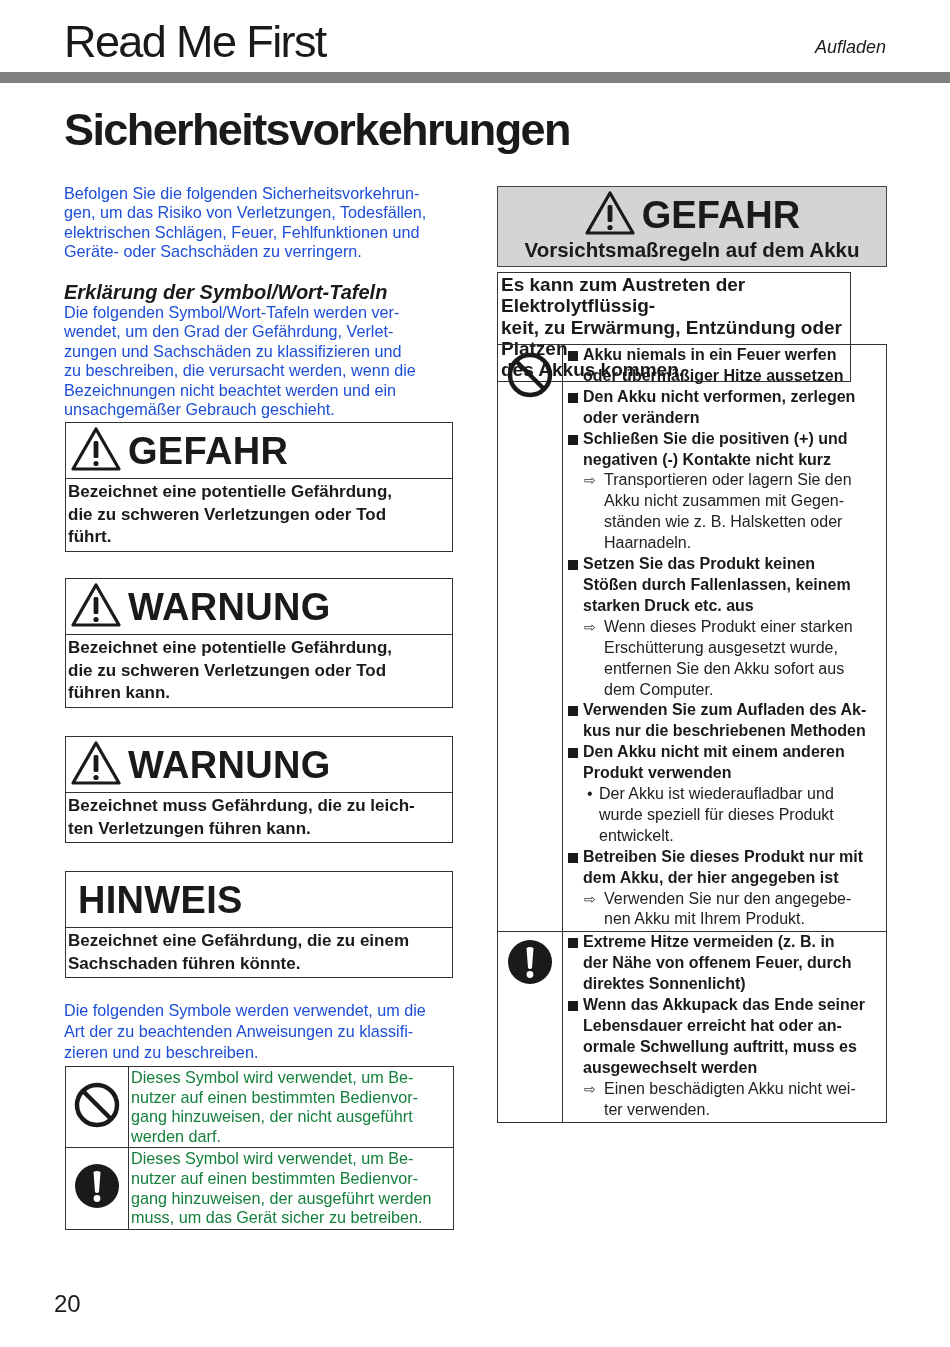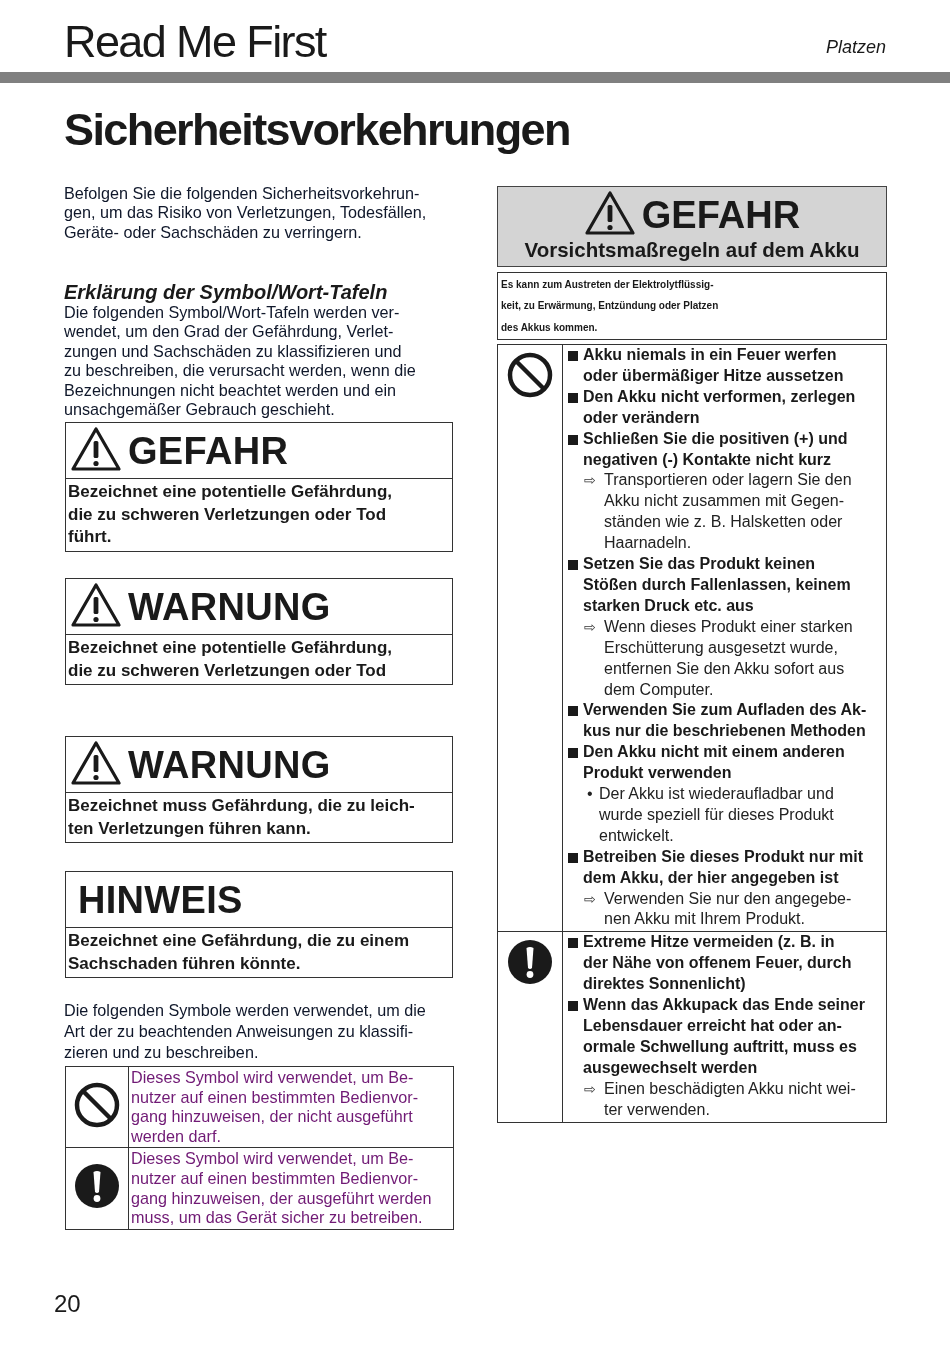--- a/index.html
+++ b/index.html
@@ -7,21 +7,21 @@
          font-family: "Liberation Sans", sans-serif; color: #1a1a1a; }
   .abs { position: absolute; }
 
   
   #hdr-title { left: 64px; top: 14px; font-size: 45px; font-weight: normal; letter-spacing: -1.6px; line-height: 56px; }
   #hdr-lang { right: 64px; top: 37px; font-size: 18px; font-style: italic; }
   #hdr-bar { left: 0; top: 72px; width: 950px; height: 11px; background: #808080; }
   #page-title { left: 64px; top: 100px; font-size: 45px; font-weight: bold; letter-spacing: -1.6px; line-height: 60px; }
 
   
-  .body-text { font-size: 16.2px; line-height: 19.4px; color: #0f172a; }
+  .body-text { font-size: 16.2px; line-height: 19.4px; color: #1d4ed8; }
   #intro { left: 64px; top: 184px; width: 395px; }
   #sub-heading { left: 64px; top: 279px; font-size: 20px; font-weight: bold; line-height: 26px; font-style: italic; }
   #sub-body { left: 64px; top: 303px; width: 395px; }
 
   
   .signal-box { left: 65px; width: 388px; border: 1.5px solid #333; box-sizing: border-box; background: #fff; }
   .signal-head { height: 55px; border-bottom: 1.5px solid #333; display: flex; align-items: center; padding-left: 4px; }
   .signal-head .word { font-size: 38px; font-weight: bold; letter-spacing: 0.3px; margin-left: 6px; line-height: 1; }
   .signal-desc { font-size: 17px; font-weight: bold; line-height: 22.6px; padding: 2px 2px 2px 2px; }
   #box-gefahr { top: 422px; }
@@ -29,56 +29,57 @@
   #box-achtung { top: 736px; }
   #box-hinweis { top: 871px; }
   #box-hinweis .signal-head { padding-left: 2px; }
   #box-hinweis .signal-head .word { margin-left: 10px; }
 
   #symbols-intro { left: 64px; top: 1000px; width: 395px; }
 
   
   table.sym { border-collapse: collapse; }
   #sym-table { left: 65px; top: 1066px; width: 389px; }
-  #sym-table td { border: 1.5px solid #333; vertical-align: top; font-size: 16.2px; line-height: 19.6px; color: #701a75; padding: 1px 2px 1px 2px; }
+  #sym-table td { border: 1.5px solid #333; vertical-align: top; font-size: 16.2px; line-height: 19.6px; color: #15803d; padding: 1px 2px 1px 2px; }
   #sym-table td.ic { width: 62px; text-align: center; vertical-align: middle; padding: 0; }
 
   
   #danger-banner { left: 497px; top: 186px; width: 390px; height: 81px; background: #d4d4d4; border: 1.5px solid #444; box-sizing: border-box; text-align: center; }
   #danger-banner .row1 { display: flex; align-items: center; justify-content: center; height: 50px; margin-top: 3px; }
   #danger-banner .word { font-size: 38px; font-weight: bold; margin-left: 6px; line-height: 1; }
   #danger-banner .sub { font-size: 20.5px; font-weight: bold; line-height: 24px; margin-top: -2px; }
 
-  #akku-warning { left: 497px; top: 272px; width: 390px; border: 1.5px solid #333; box-sizing: border-box; font-size: 10px; font-weight: bold; line-height: 21.3px; padding: 1px 3px 1px 3px; }
+  #akku-warning { left: 497px; top: 272px; width: 354px; border: 1.5px solid #333; box-sizing: border-box; font-size: 19px; font-weight: bold; line-height: 21.3px; padding: 1px 3px 1px 3px; }
 
   #rules-table { left: 497px; top: 344px; width: 390px; }
   #rules-table td { border: 1.5px solid #333; vertical-align: top; padding: 0; }
   #rules-table td.ic { width: 64px; text-align: center; padding-top: 6px; }
   #rules-table td.txt { padding: 0 2px 1px 4px; }
 
   .rule { font-size: 16px; font-weight: bold; line-height: 20.9px; padding-left: 16px; position: relative; }
   .rule .sq { position: absolute; left: 1px; top: 6px; width: 10px; height: 10px; background: #1a1a1a; }
   .note { font-size: 16px; line-height: 20.9px; color: #222; padding-left: 37px; position: relative; }
   .note .arrow { position: absolute; left: 17px; top: 0; font-size: 14px; color: #333; }
   .note .dot { position: absolute; left: 20px; top: 0; font-size: 16px; }
   .note.bullet { padding-left: 32px; }
 
   #page-number { left: 54px; top: 1290px; font-size: 24px; }
 </style>
 </head>
 <body>
 
 <div id="hdr-title" class="abs">Read Me First</div>
-<div id="hdr-lang" class="abs">Platzen</div>
+<div id="hdr-lang" class="abs">Aufladen</div>
 <div id="hdr-bar" class="abs"></div>
 <div id="page-title" class="abs">Sicherheitsvorkehrungen</div>
 
 <div id="intro" class="abs body-text">
   <div>Befolgen Sie die folgenden Sicherheitsvorkehrun-</div>
   <div>gen, um das Risiko von Verletzungen, Todesfällen,</div>
+  <div>elektrischen Schlägen, Feuer, Fehlfunktionen und</div>
   <div>Geräte- oder Sachschäden zu verringern.</div>
 </div>
 
 <div id="sub-heading" class="abs">Erklärung der Symbol/Wort-Tafeln</div>
 <div id="sub-body" class="abs body-text">
   <div>Die folgenden Symbol/Wort-Tafeln werden ver-</div>
   <div>wendet, um den Grad der Gefährdung, Verlet-</div>
   <div>zungen und Sachschäden zu klassifizieren und</div>
   <div>zu beschreiben, die verursacht werden, wenn die</div>
   <div>Bezeichnungen nicht beachtet werden und ein</div>
@@ -110,20 +111,21 @@
           <path d="M26 3 L49 43 L3 43 Z" fill="none" stroke="#1a1a1a" stroke-width="3.2" stroke-linejoin="round"></path>
           <rect x="23.6" y="15" width="4.8" height="17" rx="1.5" fill="#1a1a1a"></rect>
           <circle cx="26" cy="37.5" r="2.6" fill="#1a1a1a"></circle>
         </svg>
     </span>
     <span class="word">WARNUNG</span>
   </div>
   <div class="signal-desc">
     <div>Bezeichnet eine potentielle Gefährdung,</div>
     <div>die zu schweren Verletzungen oder Tod</div>
+    <div>führen kann.</div>
   </div>
 </div>
 
 <div id="box-achtung" class="abs signal-box">
   <div class="signal-head">
     <span>
       <svg width="52" height="46" viewBox="0 0 52 46">
           <path d="M26 3 L49 43 L3 43 Z" fill="none" stroke="#1a1a1a" stroke-width="3.2" stroke-linejoin="round"></path>
           <rect x="23.6" y="15" width="4.8" height="17" rx="1.5" fill="#1a1a1a"></rect>
           <circle cx="26" cy="37.5" r="2.6" fill="#1a1a1a"></circle>

